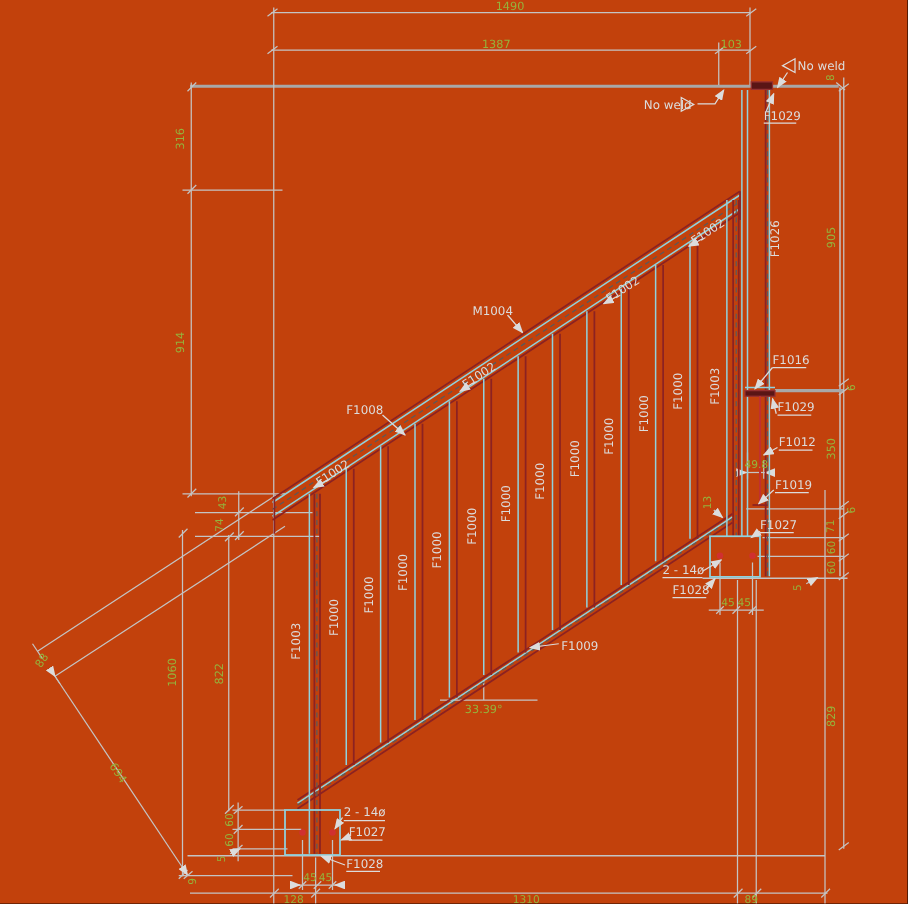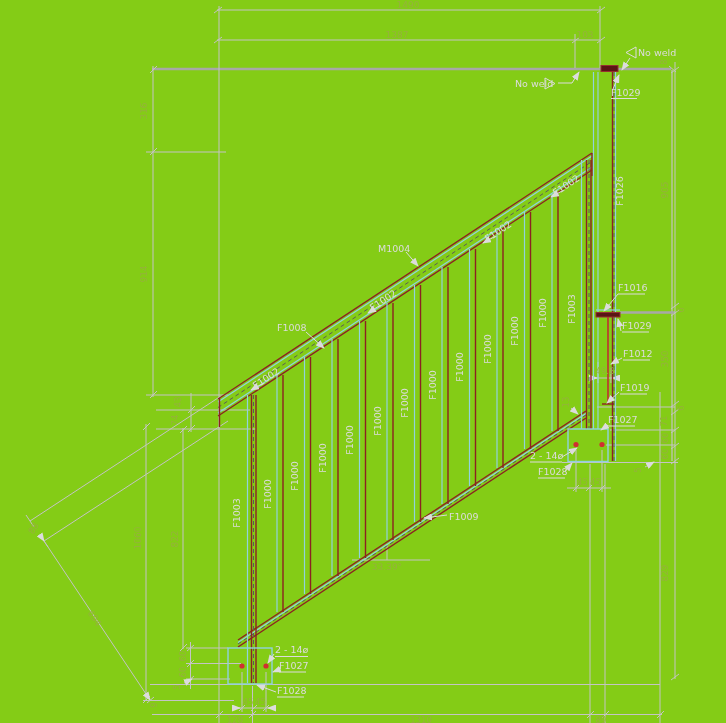--- a/index.html
+++ b/index.html
@@ -1,16 +1,16 @@
 <!DOCTYPE html>
 <html><head>
 <meta charset="utf-8">
 <style>
   html,body{margin:0;padding:0;background:#000;}
-  #canvas{position:relative;width:726px;height:723px;background:#84cc16;overflow:hidden;
+  #canvas{position:relative;width:726px;height:723px;background:#c2410c;overflow:hidden;
           font-family:"DejaVu Sans",sans-serif;}
   svg{position:absolute;left:0;top:0;}
   text{font-family:"DejaVu Sans",sans-serif;}
   .dim{fill:#95b23c;font-size:9px;}
   .dimsm{fill:#95b23c;font-size:8.5px;}
   .lbl{fill:#dcdcdc;font-size:9.5px;}
   .thin{stroke:#c4c4c4;stroke-width:1;fill:none;}
   .thick{stroke:#a8a8a8;stroke-width:2.5;fill:none;}
   .mid{stroke:#c4c4c4;stroke-width:1.2;fill:none;}
   .redl{stroke:#8c2222;stroke-width:1.4;fill:none;}

